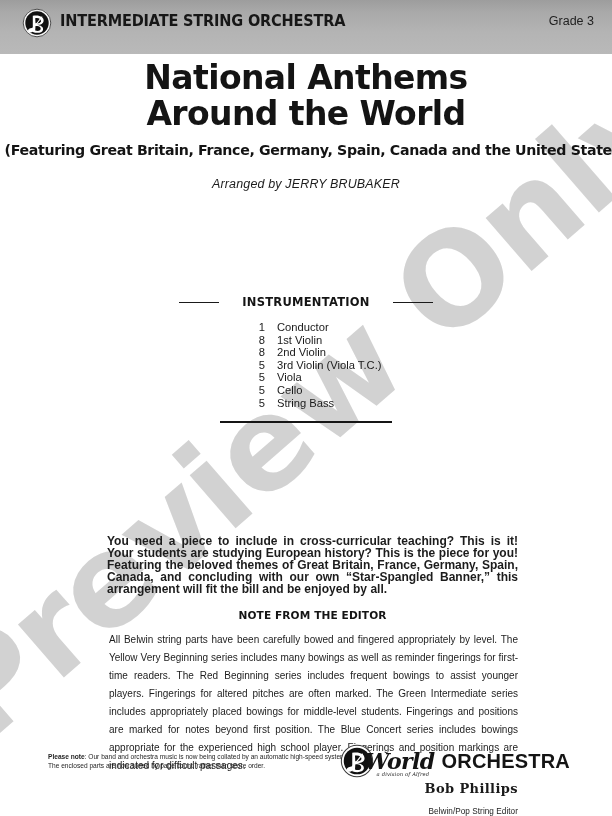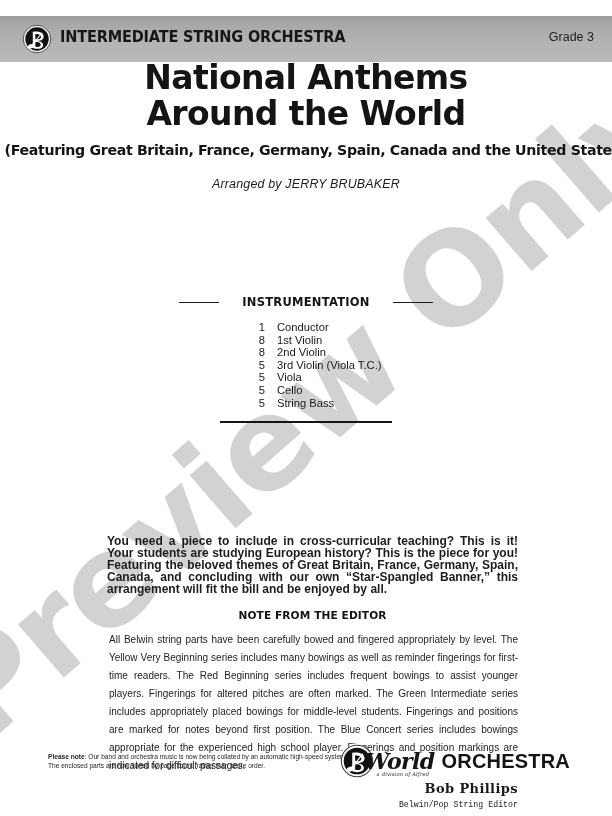--- a/index.html
+++ b/index.html
@@ -43,23 +43,23 @@
     letter-spacing: -2px;
     color: #cfcfcf;
     white-space: nowrap;
     opacity: 0.92;
   }
 
   
   #header-bar {
     position: absolute;
     left: 0;
-    top: 16px;
-    width: 612px;
-    height: 46px;
+    top: 0;
+    width: 612px;
+    height: 54px;
     background: linear-gradient(to bottom, #9d9d9d 0%, #a9a9a9 22%, #b4b4b4 60%, #b9b9b9 100%);
     z-index: 10;
   }
   #header-logo {
     position: absolute;
     left: 22px;
     top: 8px;
     width: 30px;
     height: 30px;
   }
@@ -214,25 +214,24 @@
     text-align: right;
   }
   #signature-name {
     font-family: "DejaVu Serif", serif;
     font-weight: 700;
     font-size: 13px;
     letter-spacing: 0.4px;
     color: #1a1a1a;
   }
   #signature-role {
-    margin-top: 4px;
+    margin-top: 11px;
     font-size: 8.2px;
     letter-spacing: 0.05px;
     color: #1c1c1c;
-    font-family: Liberation Mono, monospace;
   }
 
   
   #footer {
     position: absolute;
     left: 0;
     bottom: 24px;
     width: 612px;
     height: 48px;
     z-index: 8;

